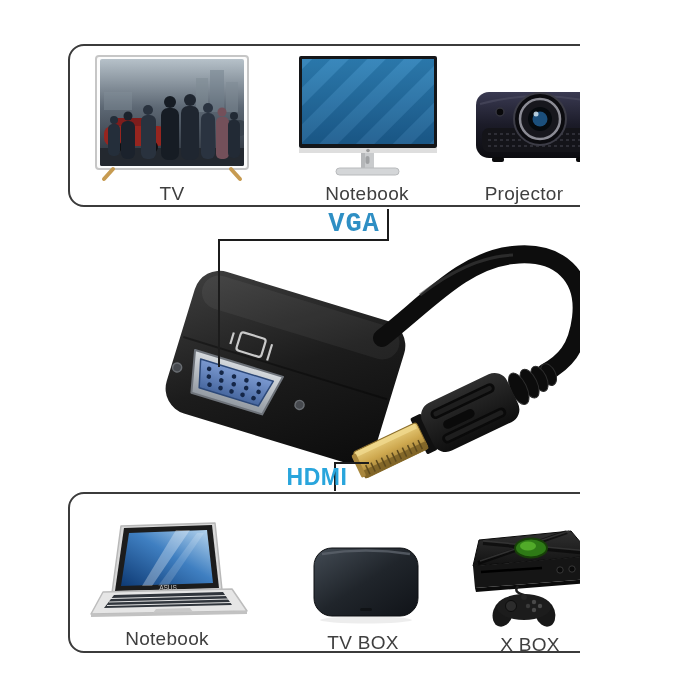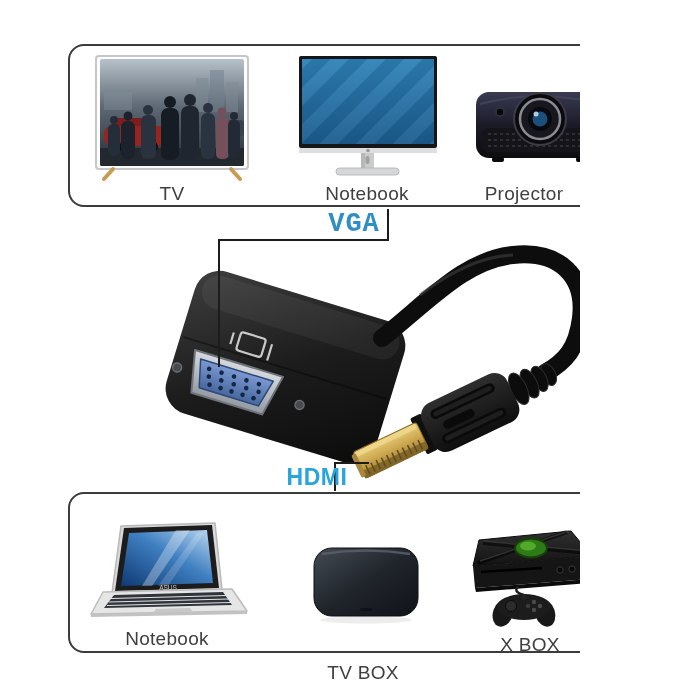--- a/index.html
+++ b/index.html
@@ -266,15 +266,15 @@
   </svg>
 
   <span class="dev-label" style="left:172px;top:183px">TV</span>
   <span class="dev-label" style="left:367px;top:183px">Notebook</span>
   <span class="dev-label" style="left:524px;top:183px">Projector</span>
 
   <span class="conn-label" id="vga-label">VGA</span>
   <span class="conn-label" id="hdmi-label">HDMI</span>
 
   <span class="dev-label" style="left:167px;top:628px">Notebook</span>
-  <span class="dev-label" style="left:363px;top:662px">TV BOX</span>
+  <span class="dev-label" style="left:363px;top:632px">TV BOX</span>
   <span class="dev-label" style="left:530px;top:634px">X BOX</span>
 </div>
 
 </body></html>

